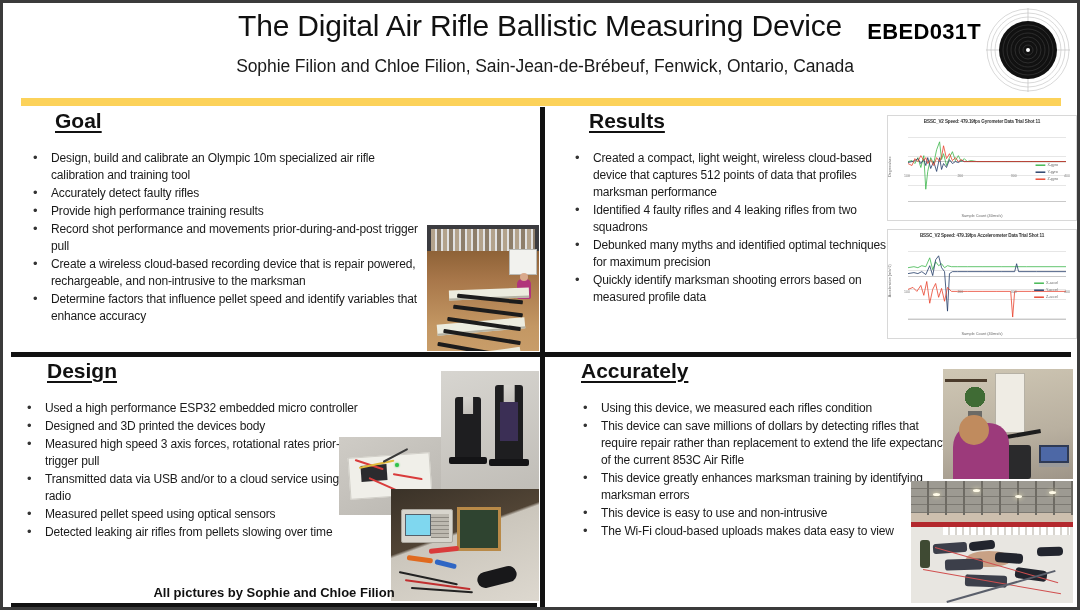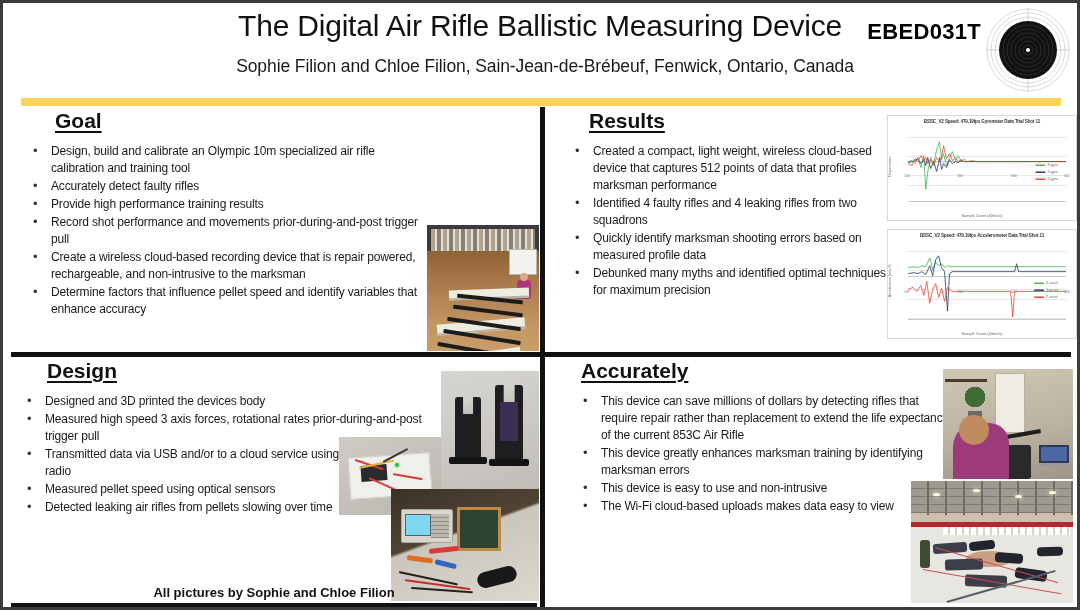--- a/index.html
+++ b/index.html
@@ -72,21 +72,21 @@
   #quad-goal        { left: 8px;   top: 106px; width: 528px; height: 242px; }
   #quad-results     { left: 544px; top: 106px; width: 526px; height: 242px; }
   #quad-design      { left: 8px;   top: 356px; width: 528px; height: 244px; }
   #quad-conclusions { left: 544px; top: 356px; width: 526px; height: 244px; }
 
   .section-heading {
     font-size: 21px; font-weight: bold; color: #111111;
     text-decoration: underline;
     text-underline-offset: 3px;
     display: inline-block;
-    margin-bottom: 10px;
+    margin-bottom: 17px;
   }
   #quad-goal .section-heading        { margin-left: 44px; }
   #quad-results .section-heading     { margin-left: 42px; }
   #quad-design .section-heading      { margin-left: 36px; }
   #quad-conclusions .section-heading { margin-left: 34px; }
 
   ul.bullets { list-style: none; }
   ul.bullets li {
     position: relative;
     font-size: 12px;
@@ -383,22 +383,22 @@
       <div class="gym-rifle" style="left:10px;top:124px;width:82px;transform:rotate(10deg);"></div>
 
     </div>
   </div>
 
   <div class="quad" id="quad-results">
     <div class="section-heading">Results</div>
     <ul class="bullets" id="results-list">
       <li>Created a compact, light weight, wireless cloud-based device that captures 512 points of data that profiles marksman performance</li>
       <li>Identified 4 faulty rifles and 4 leaking rifles from two squadrons</li>
+      <li>Debunked many myths and identified optimal techniques for maximum precision</li>
       <li>Quickly identify marksman shooting errors based on measured profile data</li>
-      <li>Debunked many myths and identified optimal techniques for maximum precision</li>
     </ul>
   </div>
 
   <div class="chart-card" id="chart-gyro">
     <div class="chart-title">BSSC_V2 Speed: 479.19fps Gyrometer Data Trial Shot 11</div>
     <div class="chart-ylabel">Degrees/sec</div>
     <div class="chart-plot">
       <div class="chart-grid"></div>
       <div class="chart-axis-x"></div>
       <svg class="chart-svg" viewBox="0 0 160 76" preserveAspectRatio="none">
@@ -443,20 +443,21 @@
       <span>200</span>
       <span>300</span>
       <span>400</span>
     </div>
     <div class="chart-xlabel">Sample Count (40ms/s)</div>
   </div>
 
   <div class="quad" id="quad-design">
     <div class="section-heading">Design</div>
     <ul class="bullets" id="design-list">
+      <li>Used a high performance ESP32 embedded micro controller</li>
       <li>Designed and 3D printed the devices body</li>
       <li>Measured high speed 3 axis forces, rotational rates prior-during-and-post trigger pull</li>
       <li>Transmitted data via USB and/or to a cloud service using the onboard Wi-Fi radio</li>
       <li>Measured pellet speed using optical sensors</li>
       <li>Detected leaking air rifles from pellets slowing over time</li>
     </ul>
   </div>
 
   <div class="photo" id="photo-3d-housing">
     <div class="hz-bg"></div>
@@ -497,20 +498,21 @@
     <div class="bn-cable" style="left:14px;top:90px;width:66px;background:#c03030;transform:rotate(8deg);"></div>
     <div class="bn-cable" style="left:20px;top:98px;width:62px;background:#222;transform:rotate(4deg);"></div>
     <div class="bn-cyl"></div>
   </div>
 
   <div id="photo-credit">All pictures by Sophie and Chloe Filion</div>
 
   <div class="quad" id="quad-conclusions">
     <div class="section-heading">Accurately</div>
     <ul class="bullets" id="conclusions-list">
+      <li>Using this device, we measured each rifles condition</li>
       <li>This device can save millions of dollars by detecting rifles that require repair rather than replacement to extend the life expectancy of the current 853C Air Rifle</li>
       <li>This device greatly enhances marksman training by identifying marksman errors</li>
       <li>This device is easy to use and non-intrusive</li>
       <li>The Wi-Fi cloud-based uploads makes data easy to view</li>
     </ul>
   </div>
 
   <div class="photo" id="photo-shooter">
     <div class="sh-bg"></div>
     <div class="sh-shelf"></div>

